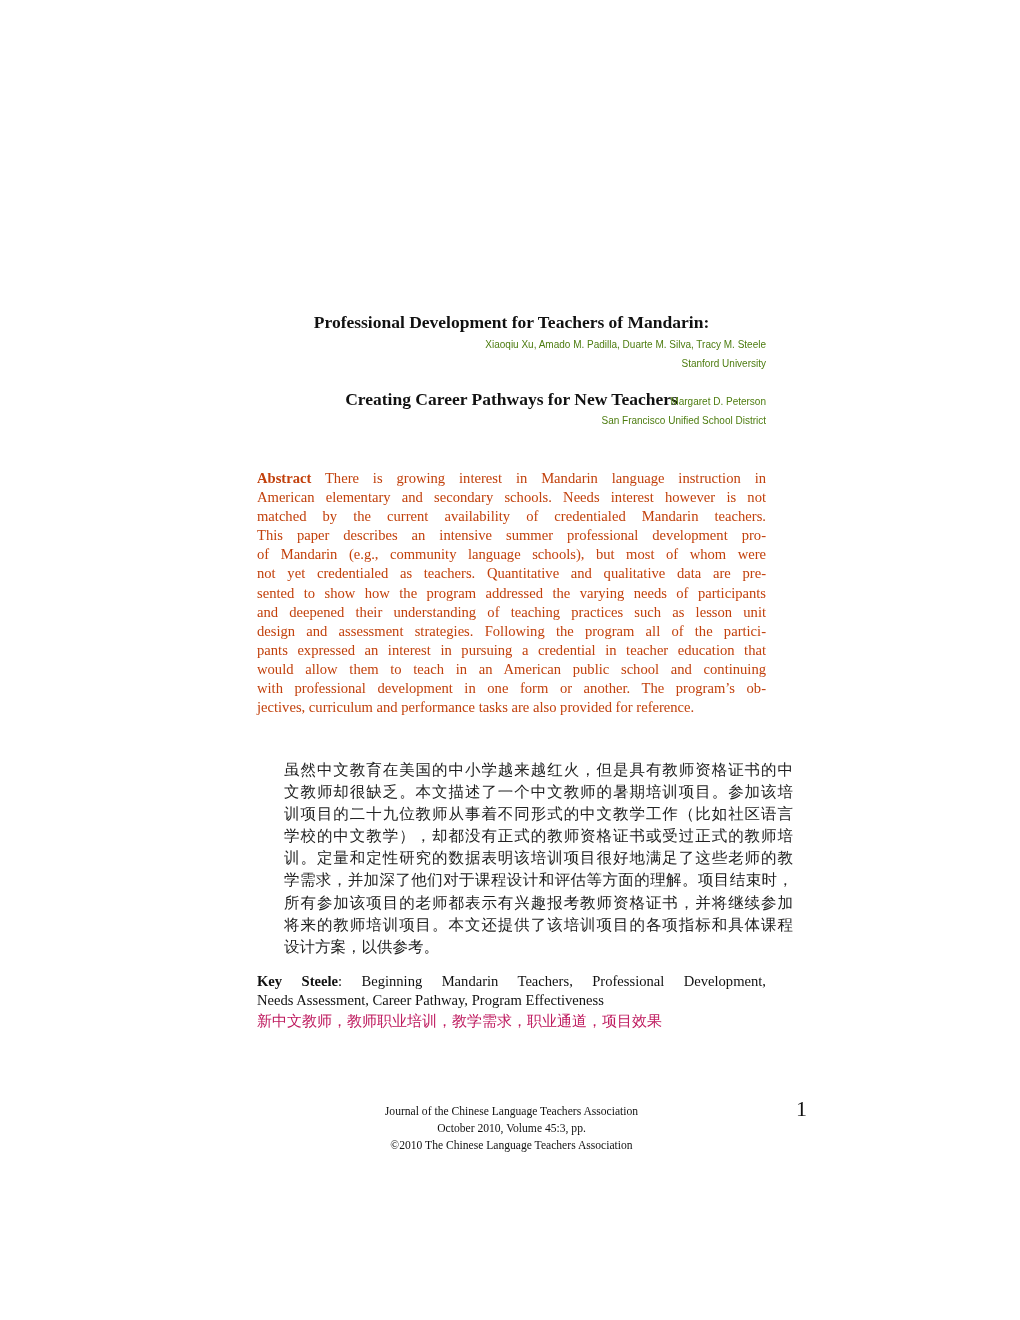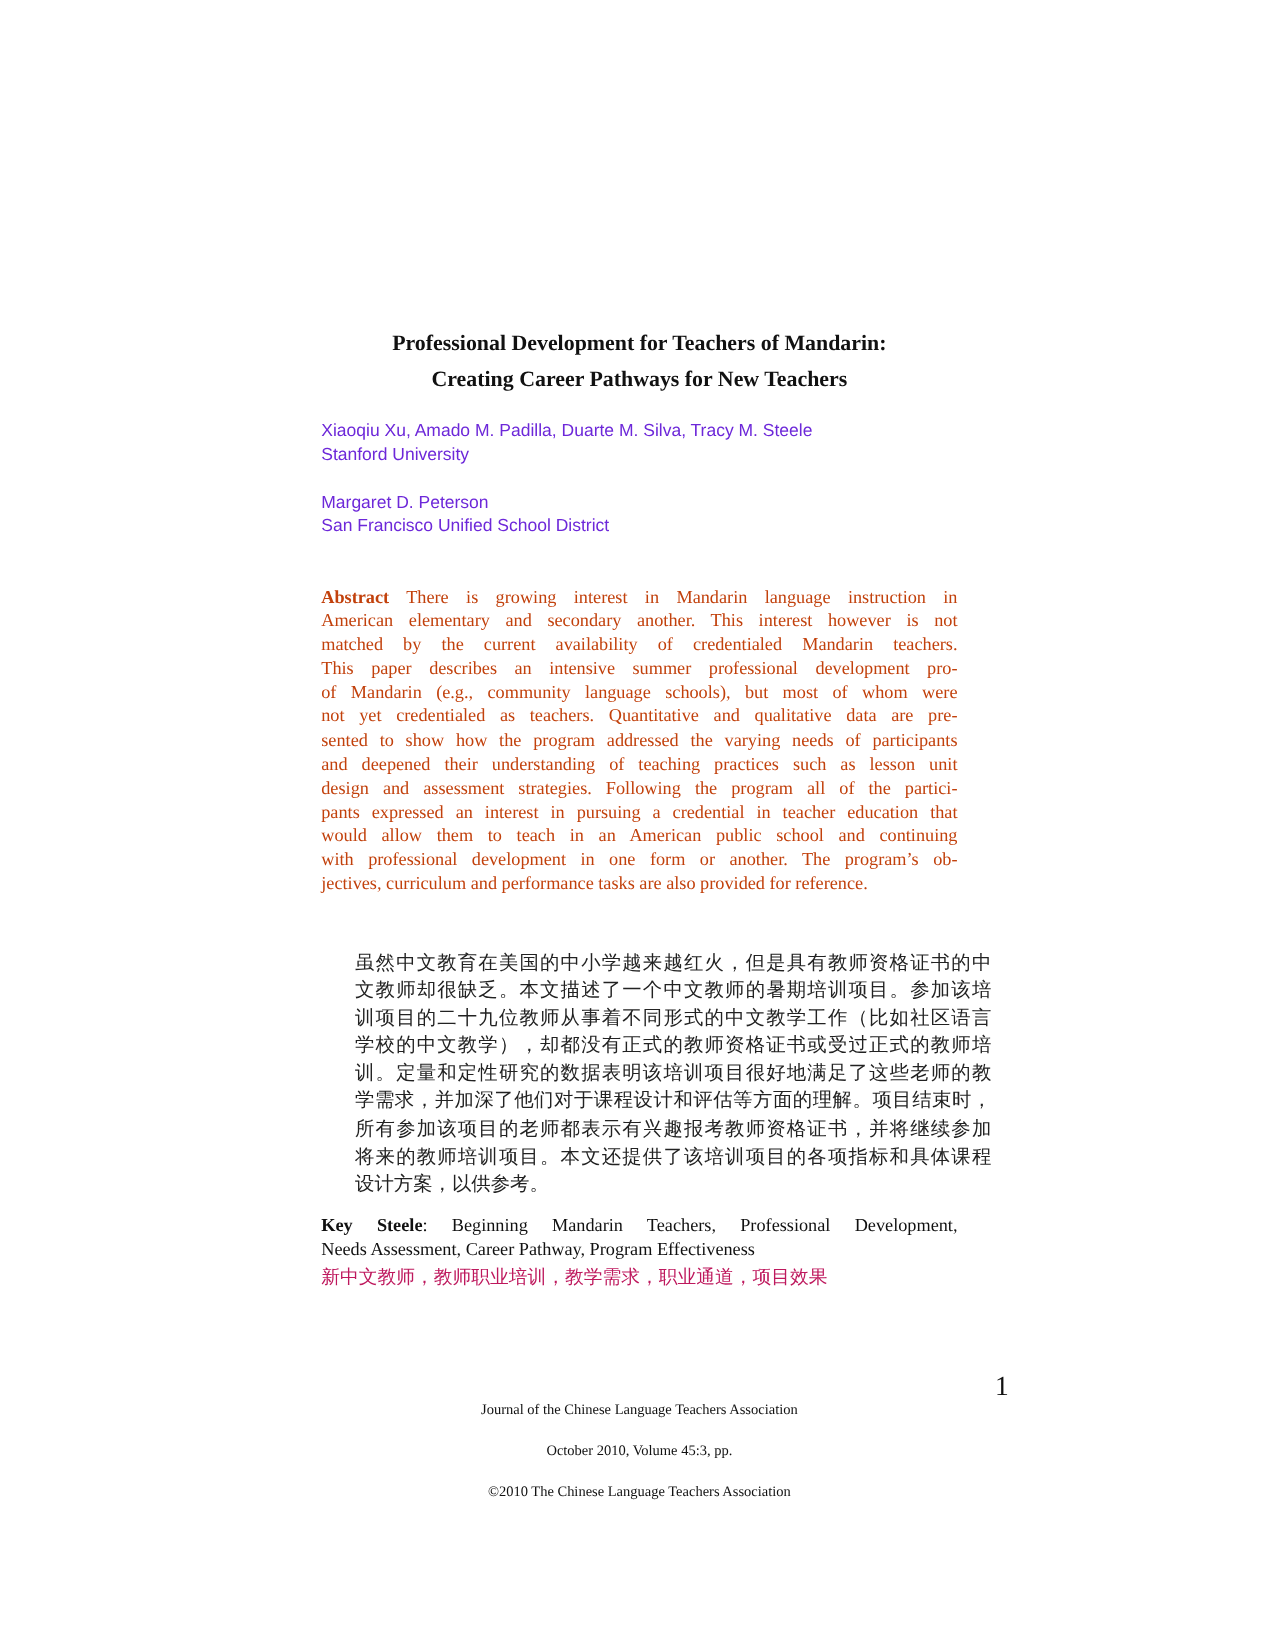--- a/index.html
+++ b/index.html
@@ -26,30 +26,30 @@
       left: 257px;
       width: 509px;
       top: 260px;
       text-align: center;
       font-family: "Liberation Serif", serif;
       font-weight: bold;
       font-size: 17.5px;
       line-height: 29px;
       color: #111;
     }
-    .title div { white-space: nowrap; }
+    .title div { white-space: nowrap; margin-top: 48px; }
     .authors {
       position: absolute;
       left: 257px;
       width: 509px;
-      text-align: left;
+      text-align: right;
       font-family: "Liberation Sans", sans-serif;
-      font-size: 14px;
+      font-size: 10px;
       line-height: 19px;
-      color: #6d28d9;
+      color: #4d7c0f;
     }
     .authors div { white-space: nowrap; }
     .authors.a1 { top: 335px; }
     .authors.a2 { top: 392px; }
     .abstract {
       position: absolute;
       left: 257px;
       width: 509px;
       top: 469px;
       font-family: "Liberation Serif", serif;
@@ -121,21 +121,21 @@
       position: absolute;
       left: 257px;
       width: 509px;
       top: 1104px;
       text-align: center;
       font-family: "Liberation Serif", serif;
       font-size: 11.6px;
       line-height: 16.8px;
       color: #111;
     }
-    .footer div { white-space: nowrap; margin-top: 16px; }
+    .footer div { white-space: nowrap; }
     .page-number {
       position: absolute;
       left: 796px;
       top: 1096px;
       font-family: "Liberation Serif", serif;
       font-size: 22px;
       line-height: 26px;
       color: #111;
     }
   </style>
@@ -154,21 +154,21 @@
     <div>Stanford University</div>
   </div>
 
   <div class="authors a2">
     <div>Margaret D. Peterson</div>
     <div>San Francisco Unified School District</div>
   </div>
 
   <div class="abstract">
     <span class="line"><span class="bold">Abstract</span><span> There is growing interest in Mandarin language instruction in</span></span>
-    <span class="line">American elementary and secondary another.   This interest however is not</span>
+    <span class="line">American elementary and secondary schools.   Needs interest however is not</span>
     <span class="line">matched by the current availability of credentialed Mandarin teachers.</span>
     <span class="line">This paper describes an intensive summer professional development pro-</span>
     <span class="line">of Mandarin (e.g., community language schools), but most of whom were</span>
     <span class="line">not yet credentialed as teachers.   Quantitative and qualitative data are pre-</span>
     <span class="line">sented to show how the program addressed the varying needs of participants</span>
     <span class="line">and deepened their understanding of teaching practices such as lesson unit</span>
     <span class="line">design and assessment strategies. Following the program all of the partici-</span>
     <span class="line">pants expressed an interest in pursuing a credential in teacher education that</span>
     <span class="line">would allow them to teach in an American public school and continuing</span>
     <span class="line">with professional development in one form or another. The program’s ob-</span>

